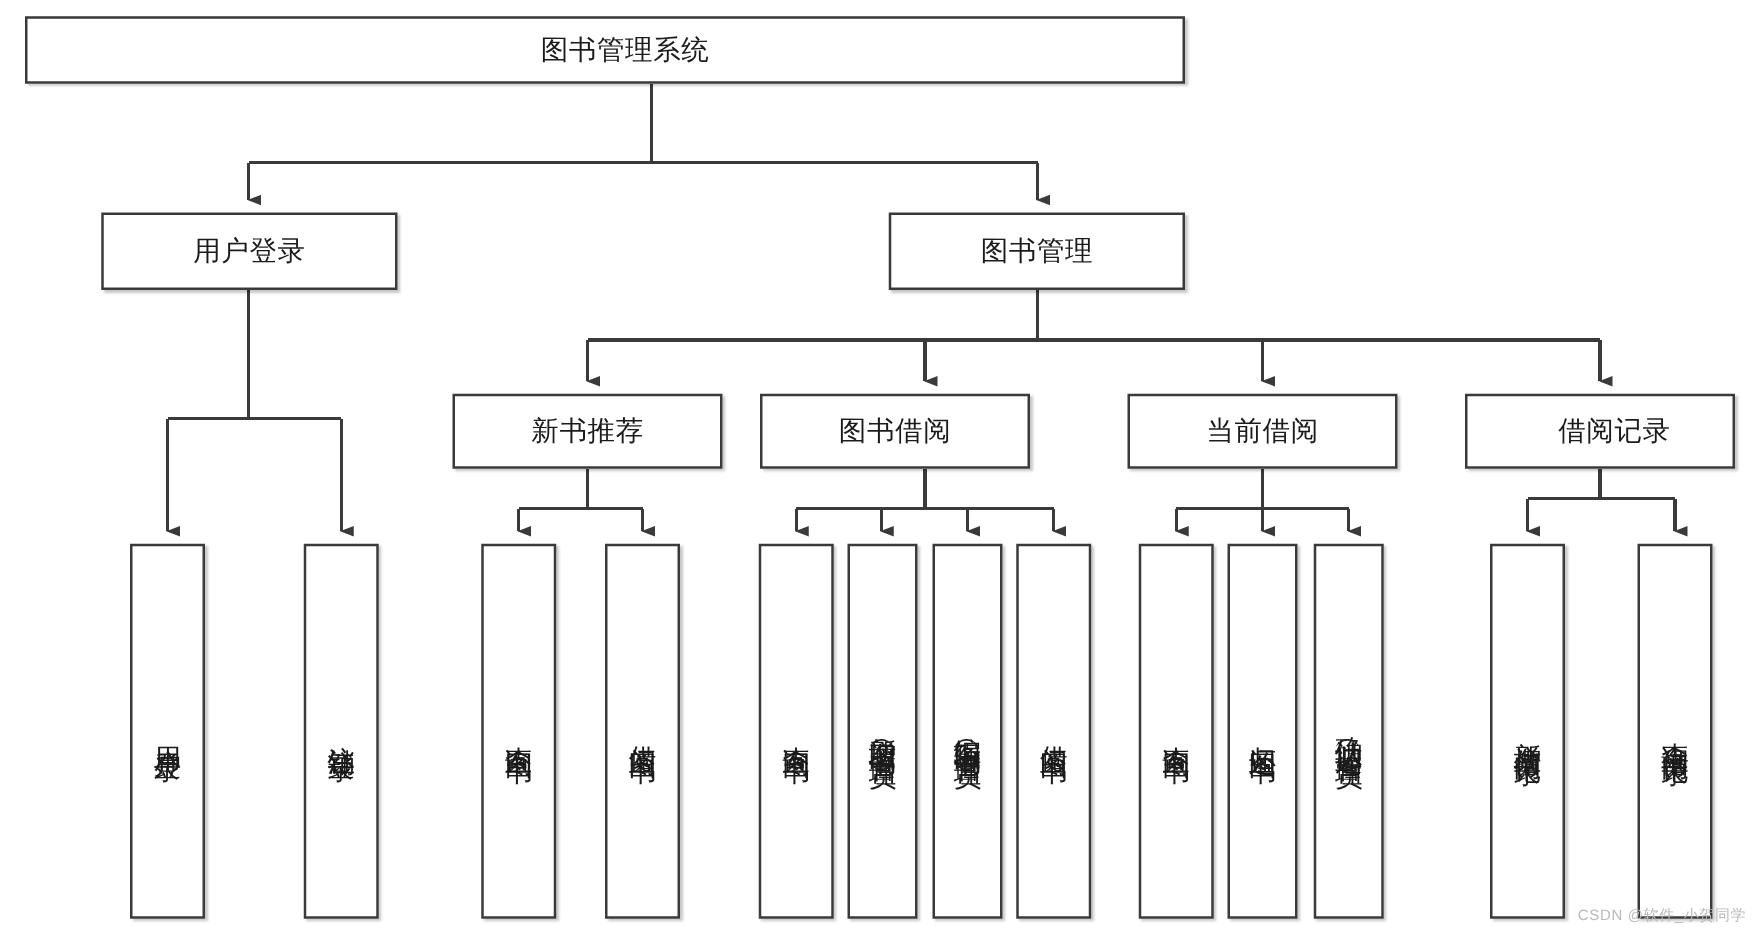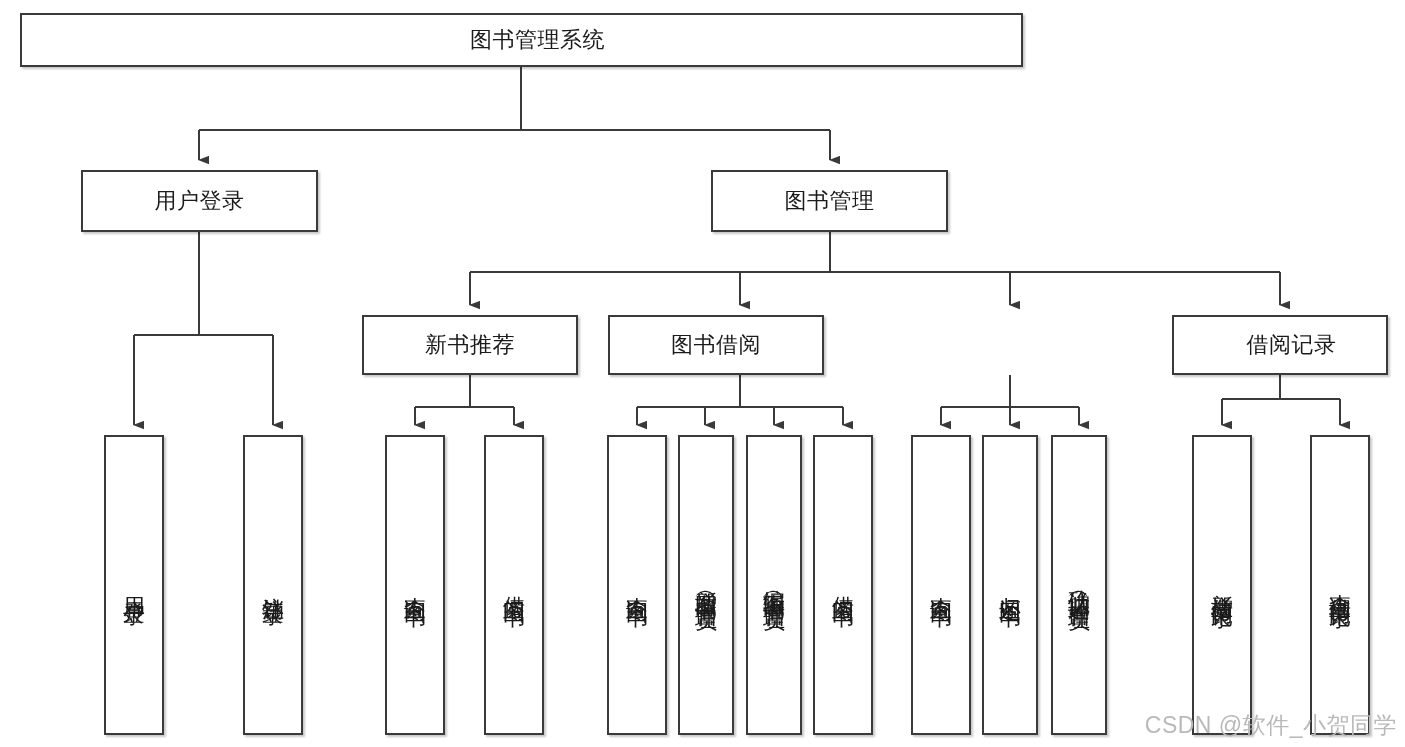--- a/index.html
+++ b/index.html
@@ -57,21 +57,21 @@
     text-orientation: upright;
     font-size: 22px;
     letter-spacing: 3px;
     line-height: 1;
     white-space: nowrap;
   }
   #watermark {
     position: absolute;
     right: 8px;
     bottom: 6px;
-    font-size: 23px;
+    font-size: 12px;
     color: #b9b9b9;
     letter-spacing: 0.5px;
     z-index: 5;
     white-space: nowrap;
   }
 </style>
 </head>
 <body>
 
 <div id="diagram-root">
@@ -119,37 +119,40 @@
       <path d="M1010,407 L1010,425" marker-end="url(#arrow)"></path>
       <path d="M1079,407 L1079,425" marker-end="url(#arrow)"></path>
 
       <path d="M1280,375 L1280,399"></path>
       <path d="M1222,399 L1340,399"></path>
       <path d="M1222,399 L1222,425" marker-end="url(#arrow)"></path>
       <path d="M1340,399 L1340,425" marker-end="url(#arrow)"></path>
     </g>
   </svg>
 
-  <div class="node horiz" style="left:20px; top:13px; width:1003px; height:54px;padding-left:32px;">
+  <div class="node horiz" style="left:20px; top:13px; width:928px; height:54px;padding-left:32px;">
     <span class="label">图书管理系统</span>
   </div>
 
   <div class="node horiz" style="left:81px; top:170px; width:237px; height:62px;">
     <span class="label">用户登录</span>
   </div>
   <div class="node horiz" style="left:362px; top:315px; width:216px; height:60px;">
     <span class="label">新书推荐</span>
   </div>
 
   <div class="node horiz" style="left:711px; top:170px; width:237px; height:62px;">
     <span class="label">图书管理</span>
   </div>
   <div class="node horiz" style="left:608px; top:315px; width:216px; height:60px;">
     <span class="label">图书借阅</span>
   </div>
+  <div class="node horiz" style="left:902px; top:315px; width:216px; height:60px;">
+    <span class="label">当前借阅</span>
+  </div>
   <div class="node horiz" style="left:1172px; top:315px; width:216px; height:60px;padding-left:23px;">
     <span class="label">借阅记录</span>
   </div>
 
   <div class="node vert" style="left:104px; top:435px; width:60px; height:300px;">
     <span class="label">用户登录</span>
   </div>
   <div class="node vert" style="left:243px; top:435px; width:60px; height:300px;">
     <span class="label">注销登录</span>
   </div>

